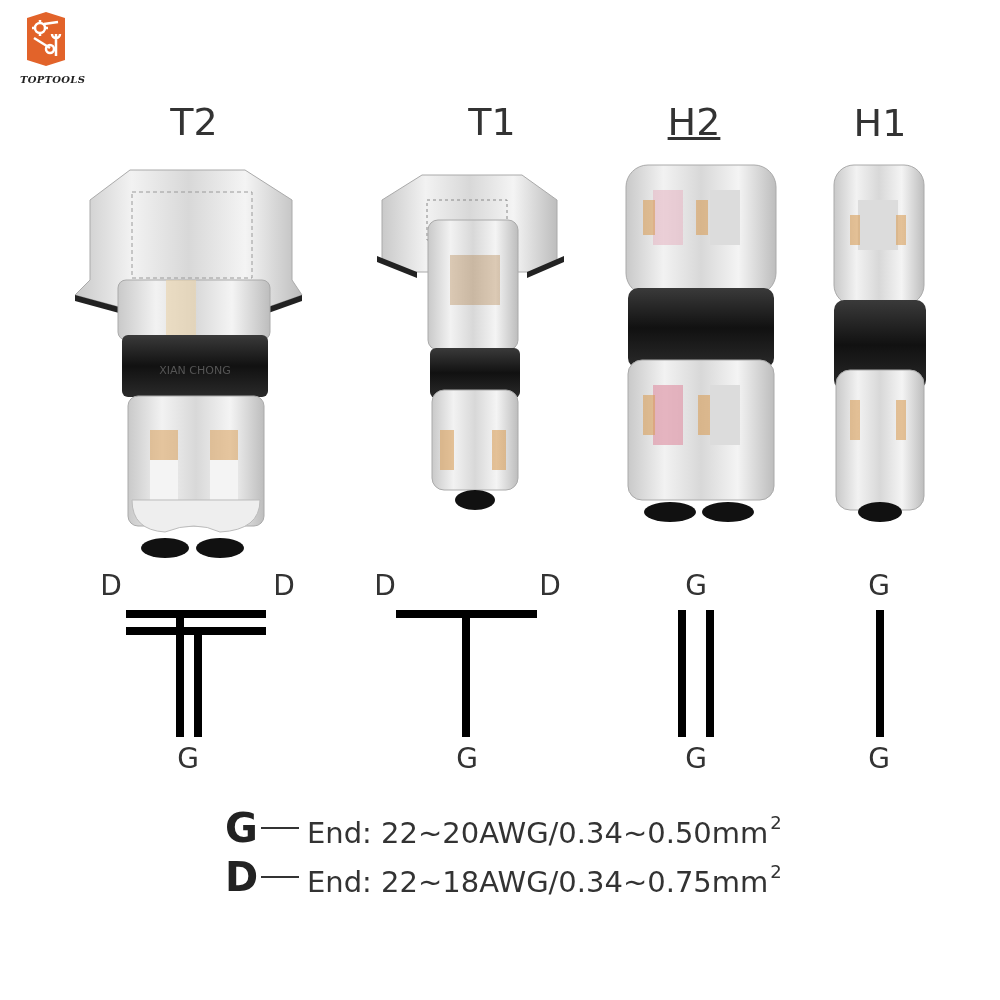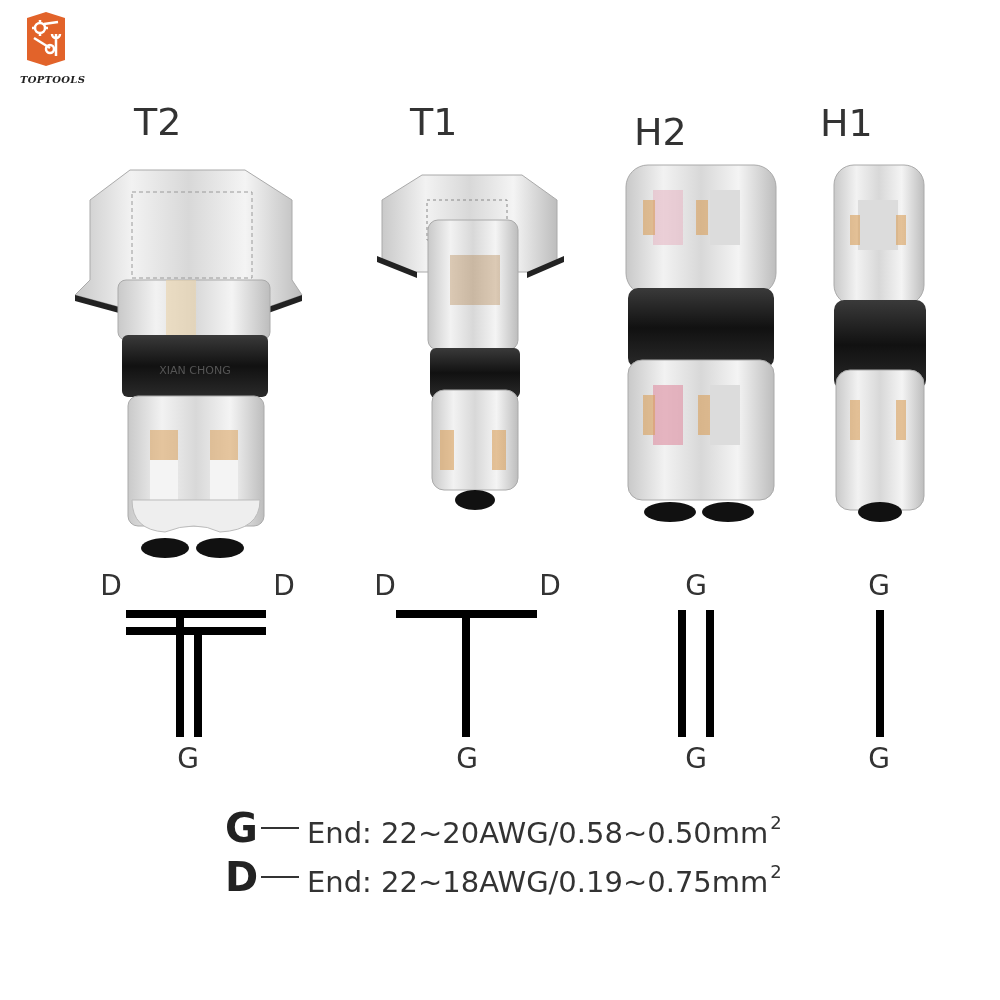--- a/index.html
+++ b/index.html
@@ -1,20 +1,20 @@
 <!DOCTYPE html>
 <html><head>
 <meta charset="utf-8">
 <style>
   html, body { margin:0; padding:0; }
   body { width:1000px; height:1000px; background:#ffffff; position:relative; overflow:hidden; font-family:"DejaVu Sans", sans-serif; color:#333; }
   .abs { position:absolute; }
   .logo { left:20px; top:8px; width:70px; height:80px; }
   .logo-text { position:absolute; left:0; top:66px; font-family:"DejaVu Serif", serif; font-style:italic; font-weight:bold; font-size:10px; color:#222; letter-spacing:0.3px;text-align:center; }
-  .model-label { font-size:38px; color:#333; width:120px; line-height:40px; }
+  .model-label { font-size:38px; color:#333; text-align:center; width:120px; line-height:40px; }
   .end-label { font-size:28px; color:#333; text-align:center; width:40px; line-height:30px; }
   .bar { position:absolute; background:#000; }
   .legend-row { position:absolute; left:225px; height:40px; display:flex; align-items:center; }
   .legend-key { font-weight:bold; font-size:40px; color:#222; width:34px; line-height:40px; }
   .legend-dash { width:38px; height:2px; background:#333; margin:0 8px 0 2px; }
   .legend-text { font-size:29px; color:#333; white-space:nowrap; line-height:40px; }
   .legend-text sup { font-size:18px; vertical-align:14px; margin-left:2px; }
   .connector { position:absolute;text-decoration:underline; }
 </style>
 </head>
@@ -34,22 +34,22 @@
     <path d="M24 16 L38 14" stroke="#fff" stroke-width="2.5" fill="none"></path>
     <path d="M14 30 L30 40" stroke="#fff" stroke-width="2.5" fill="none"></path>
     <circle cx="30" cy="41" r="4" fill="none" stroke="#fff" stroke-width="2.5"></circle>
 
     <path d="M36 26 l0 22 M32 26 a4 4 0 0 0 8 0" stroke="#fff" stroke-width="2.5" fill="none"></path>
   </svg>
   <div class="logo-text">TOPTOOLS</div>
 </div>
 
 <div class="abs model-label" style="left:134px; top:102px;">T2</div>
-<div class="abs model-label" style="left:410px; top:102px;">T1</div>
-<div class="abs model-label" style="left:634px; top:112px;">H2</div>
+<div class="abs model-label" style="left:432px; top:102px;">T1</div>
+<div class="abs model-label" style="left:634px; top:102px;text-decoration:underline;">H2</div>
 <div class="abs model-label" style="left:820px; top:103px;">H1</div>
 
 <div class="connector" style="left:70px; top:160px;">
   <svg width="240" height="400" viewBox="0 0 240 400">
     <defs>
       <linearGradient id="clear" x1="0" x2="1">
         <stop offset="0" stop-color="#c9c9c9"></stop>
           <stop offset="0.25" stop-color="#f2f2f2"></stop>
         <stop offset="0.5" stop-color="#d8d8d8"></stop>
           <stop offset="0.75" stop-color="#f4f4f4"></stop>
@@ -147,19 +147,19 @@
 <div class="bar" style="left:706px; top:610px; width:8px; height:127px;"></div>
 <div class="abs end-label" style="left:676px; top:744px;">G</div>
 
 <div class="abs end-label" style="left:859px; top:571px;">G</div>
 <div class="bar" style="left:876px; top:610px; width:8px; height:127px;"></div>
 <div class="abs end-label" style="left:859px; top:744px;">G</div>
 
 <div class="legend-row" style="top:808px;">
   <span class="legend-key">G</span>
   <span class="legend-dash"></span>
-  <span class="legend-text"><span>End: 22~20AWG/0.58~0.50mm</span><sup>2</sup></span>
+  <span class="legend-text"><span>End: 22~20AWG/0.34~0.50mm</span><sup>2</sup></span>
 </div>
 <div class="legend-row" style="top:857px;">
   <span class="legend-key">D</span>
   <span class="legend-dash"></span>
-  <span class="legend-text"><span>End: 22~18AWG/0.19~0.75mm</span><sup>2</sup></span>
+  <span class="legend-text"><span>End: 22~18AWG/0.34~0.75mm</span><sup>2</sup></span>
 </div>
 
 </body></html>

